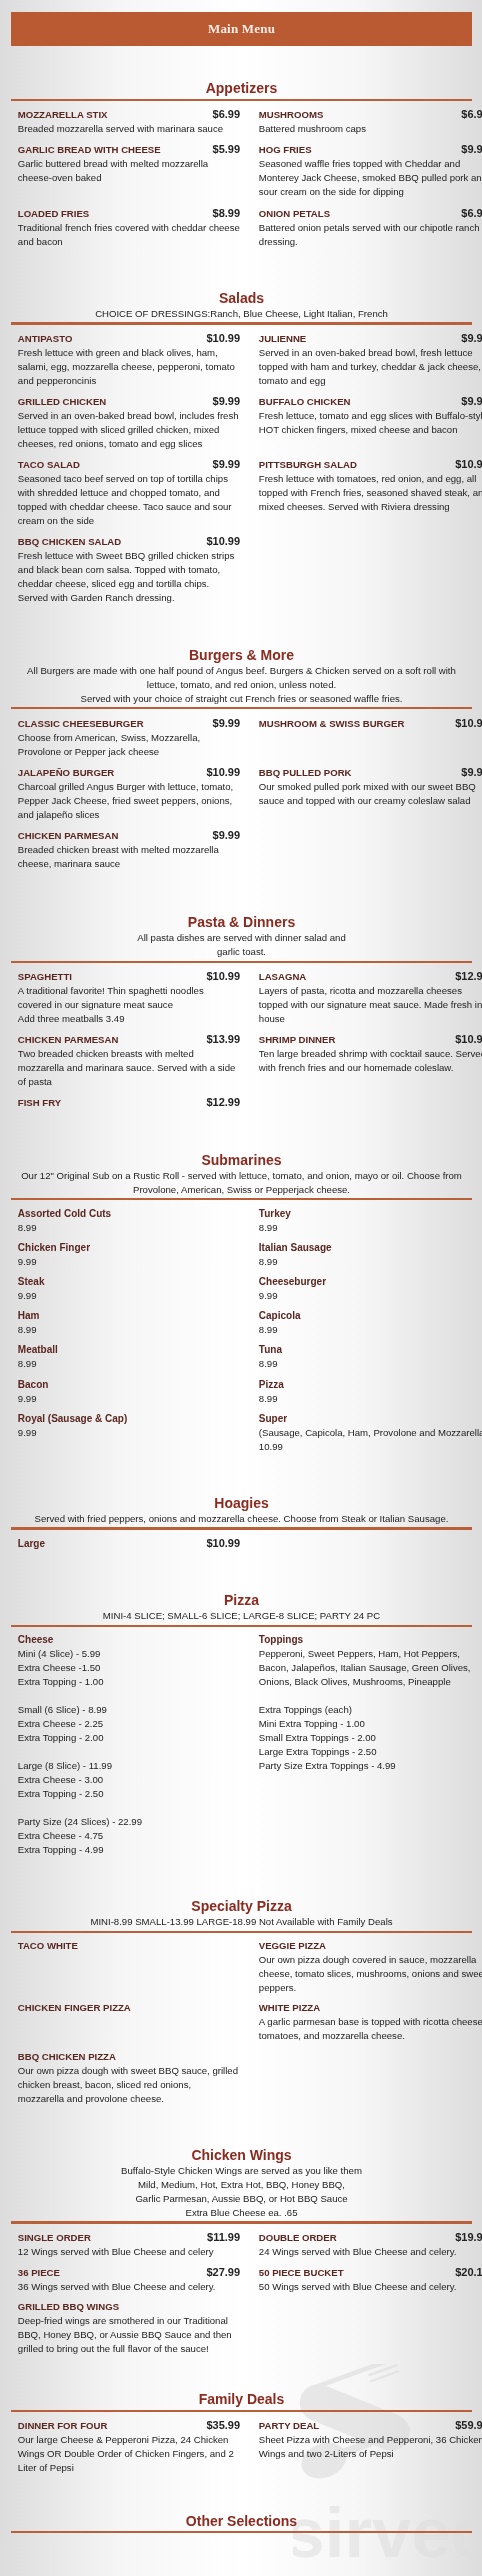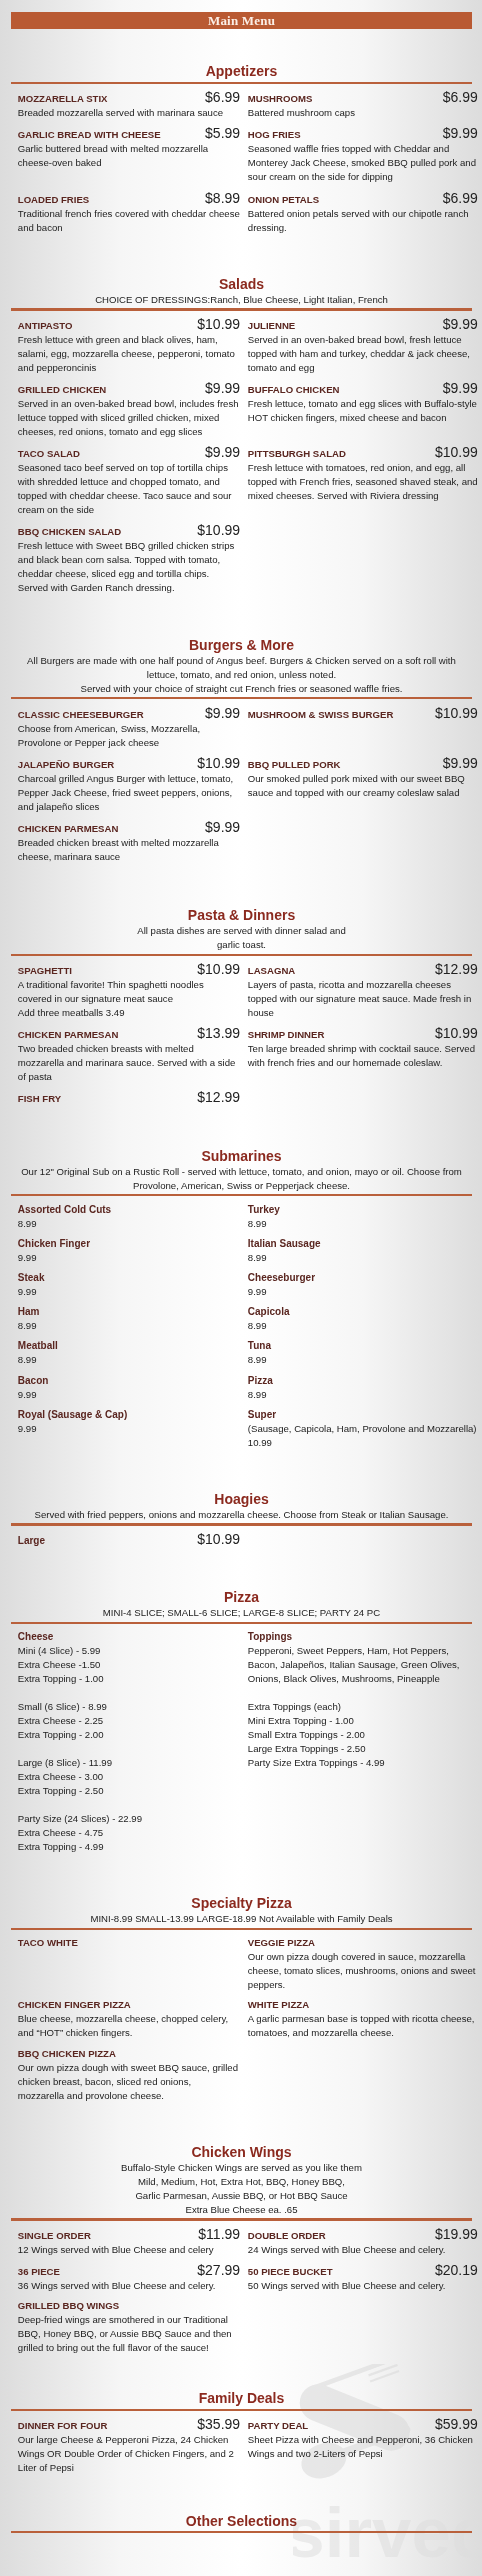--- a/index.html
+++ b/index.html
@@ -17,47 +17,47 @@
     position: absolute; left: 0; top: 0; width: 483px; height: 2576px;
     background: linear-gradient(90deg, #dcdcdc 0%, #f6f6f6 25%, #ffffff 50%, #f6f6f6 75%, #dcdcdc 100%);
     z-index: 0;
   }
   .watermark {
     position: absolute; left: 293px; top: 2364px; width: 185px; height: 201px;
     z-index: 1; opacity: 0.55; pointer-events: none;
   }
   .content { position: relative; z-index: 2; padding: 12.3px 10.8px 0 10.8px; }
   .main-title-bar {
-    height: 17px; background: #b95a33;
+    height: 34px; background: #b95a33;
     display: flex; align-items: center; justify-content: center;
   }
   .main-title {
     color: #fbeee6; font-family: "Liberation Serif", "DejaVu Serif", serif;
     font-weight: bold; font-size: 13px; letter-spacing: 0.2px;
   }
   .section { margin-top: 29px; }
   .section.first { margin-top: 34px; }
   .section-head { text-align: center; margin-top: 24px; }
   .section-title {
     color: #8b2a1f; font-weight: bold; font-size: 14px; line-height: 17px; display: block;
   }
   .section-sub {
     font-size: 9.6px; line-height: 14px; color: #222; display: block; padding: 0 3.1px;
   }
   .section-sub.narrow { width: 239px; margin: 0 auto; }
   .divider { height: 2.3px; background: #b9603b; margin-top: 1.5px; }
   .grid {
-    display: grid; grid-template-columns: 230px 230px; column-gap: 0;
+    display: grid; grid-template-columns: 230px 230px; column-gap: 11px;
     padding: 6.2px 6.2px 0 7px;
   }
   .item { padding-right: 7.7px; margin-bottom: 6.2px; }
   .item.right { padding-left: 0; padding-right: 0; }
   .item-head { display: flex; justify-content: space-between; align-items: baseline; }
   .item-name { color: #5a2620; font-weight: bold; font-size: 9.6px; line-height: 14px; }
-  .item-price { color: #222; font-weight: normal; font-size: 14px; line-height: 14px; white-space: nowrap; margin-left: 8px; }
+  .item-price { color: #222; font-weight: bold; font-size: 11px; line-height: 14px; white-space: nowrap; margin-left: 8px; }
   .item-desc { font-size: 9.6px; line-height: 14px; color: #222; white-space: pre-line; }
   .item-name.title-case { font-size: 10px; }
 </style>
 </head>
 <body>
 
 <div class="page-bg"></div>
 
 <svg class="watermark" viewBox="0 0 240 260" xmlns="http://www.w3.org/2000/svg">
   <g fill="#d9d9d9">
@@ -504,21 +504,20 @@
 
     </div>
     <div class="item-desc">Our own pizza dough covered in sauce, mozzarella cheese, tomato slices, mushrooms, onions and sweet peppers.</div>
   </div>
 
   <div class="item">
     <div class="item-head">
       <span class="item-name">CHICKEN FINGER PIZZA</span>
 
     </div>
-    <div class="item-desc">Blue cheese, mozzarella cheese, chopped celery, and “HOT” chicken fingers.</div>
   </div>
 
   <div class="item right">
     <div class="item-head">
       <span class="item-name">WHITE PIZZA</span>
 
     </div>
     <div class="item-desc">A garlic parmesan base is topped with ricotta cheese, tomatoes, and mozzarella cheese.</div>
   </div>
 

